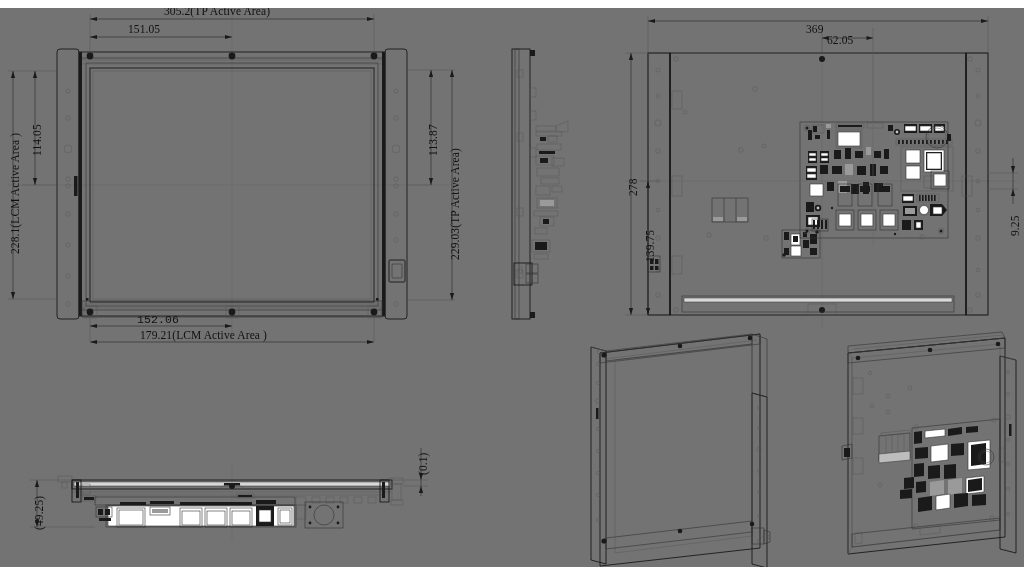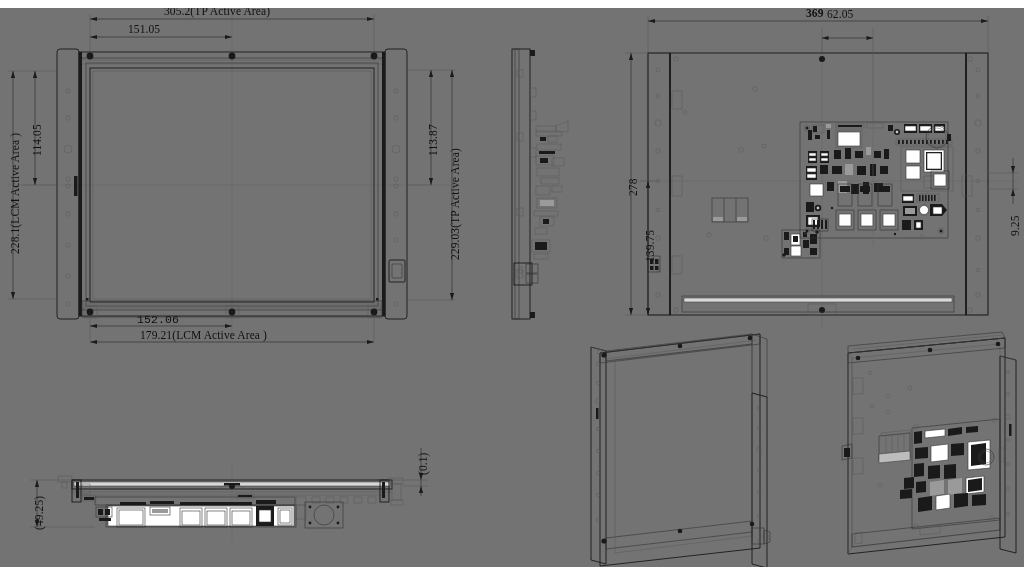--- a/index.html
+++ b/index.html
@@ -725,23 +725,23 @@
   <div class="dimtext rot90" style="left:32px; top:148px;">114.05</div>
 
   <div class="dimtext rot90" style="left:428px; top:148px;">113.87</div>
 
   <div class="dimtext rot90" style="left:450px; top:252px;">229.03(TP Active Area)</div>
 
   <div class="dimtext" style="left:137px; top:306px;font-family:Liberation Mono, monospace;">152.06</div>
 
   <div class="dimtext" style="left:140px; top:322px;">179.21(LCM Active Area )</div>
 
-  <div class="dimtext" style="left:806px; top:0px;font-weight:bold;">369</div>
-
-  <div class="dimtext" style="left:827px; top:1px;">62.05</div>
+  <div class="dimtext" style="left:806px; top:16px;">369</div>
+
+  <div class="dimtext" style="left:827px; top:27px;">62.05</div>
 
   <div class="dimtext rot90" style="left:628px; top:188px;">278</div>
 
   <div class="dimtext rot90" style="left:645px; top:254px;">139.75</div>
 
   <div class="dimtext rot90" style="left:1010px; top:228px;">9.25</div>
 
   <div class="dimtext rot90" style="left:34px; top:522px;">(49.25)</div>
 
   <div class="dimtext rot90" style="left:418px; top:467px;">(0.1)</div>

